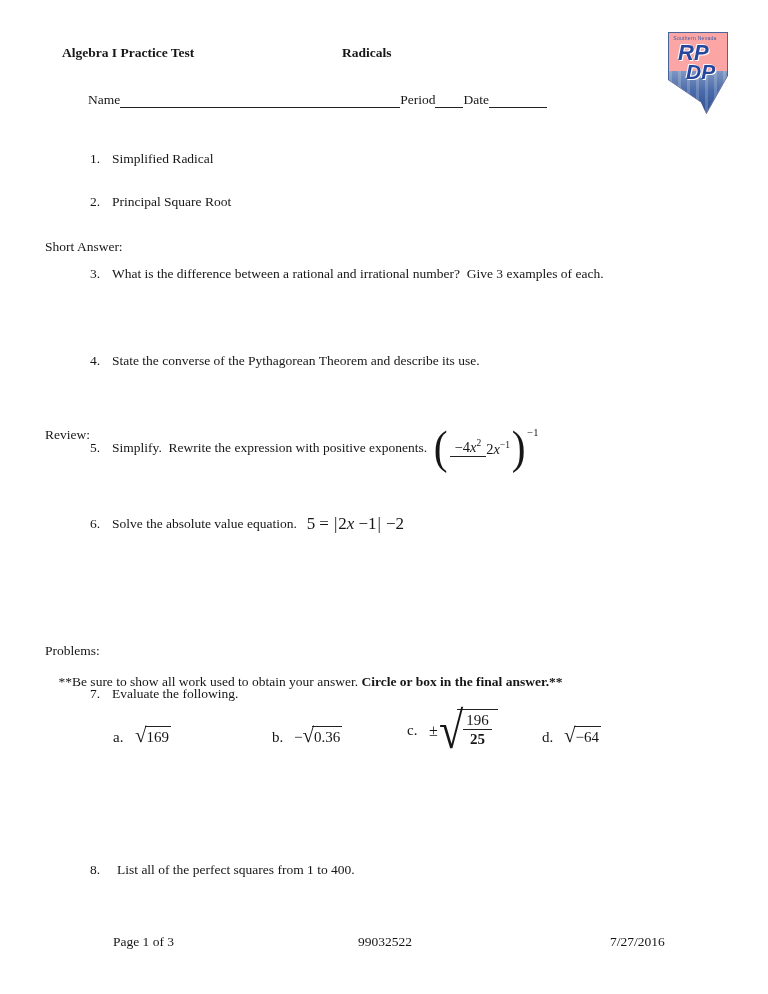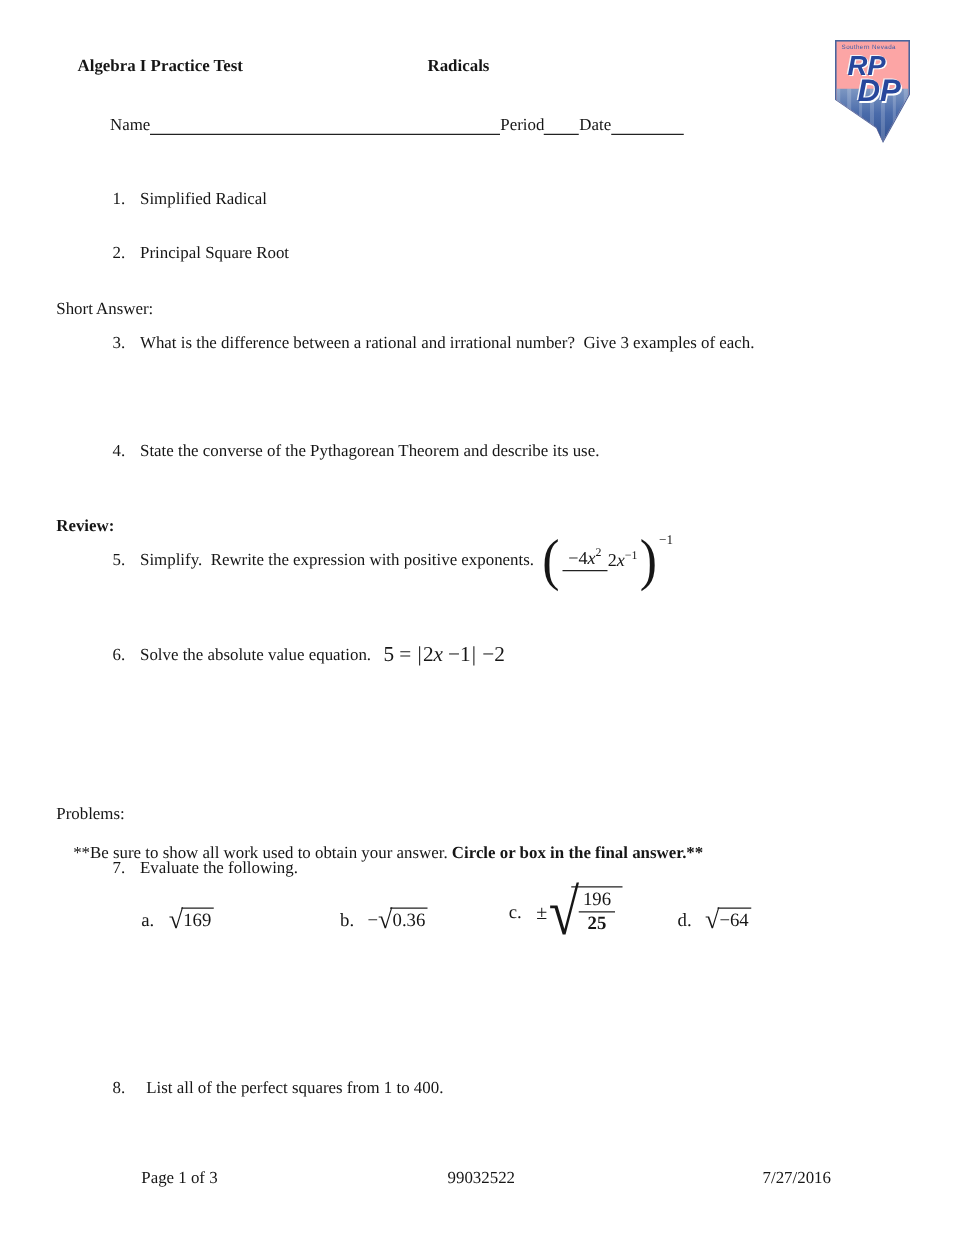--- a/index.html
+++ b/index.html
@@ -47,21 +47,21 @@
     font-size:5px; color:#3c5ca6; letter-spacing:.3px;
     font-family:"Liberation Sans", sans-serif; white-space:nowrap;
   }
   .logo .lg-rp, .logo .lg-dp {
     position:absolute; font-family:"Liberation Sans", sans-serif;
     font-weight:bold; font-style:italic; color:#27479c;
     text-shadow:1px 1px 0 #ffffff, -1px -1px 0 #f2f5fa;
     line-height:1;
   }
   .logo .lg-rp { top:9px;  left:9px;  font-size:22px; }
-  .logo .lg-dp { top:28px; left:17px; font-size:25px; }
+  .logo .lg-dp { top:28px; left:17px; font-size:21px; }
 
   
   .math { font-size:15px; white-space:nowrap; }
 
   
   .srad { display:inline-flex; align-items:flex-start; }
   .srad .sign { font-size:21px; line-height:19px; }
   .srad .cand { border-top:1.4px solid #222; margin-left:-2px; padding:3px 2px 0 2px; line-height:15px; }
 
   
@@ -138,21 +138,21 @@
   <div class="abs qline" style="left:90px; top:266px;">
     <span class="num">3.</span>
     <span class="pre">What is the difference between a rational and irrational number?  Give 3 examples of each.</span>
   </div>
 
   <div class="abs qline" style="left:90px; top:353px;">
     <span class="num">4.</span>
     <span class="pre">State the converse of the Pythagorean Theorem and describe its use.</span>
   </div>
 
-  <div class="abs" style="left:45px; top:413px;font-weight:bold;">Review:</div>
+  <div class="abs" style="left:45px; top:427px;">Review:</div>
 
   <div class="abs" style="left:90px; top:424px; height:48px; display:flex; align-items:center;">
     <span class="num" style="display:inline-block; width:22px;">5.</span>
     <span class="pre">Simplify.  Rewrite the expression with positive exponents.</span>
     <span class="formula math" style="margin-left:6px;">
       <span class="paren">(</span>
       <span class="frac">
         <span class="ftop"><span>−4</span><span class="it">x</span><sup class="sm">2</sup></span>
         <span class="fbot"><span>2</span><span class="it">x</span><sup class="sm">−1</sup></span>
       </span>

